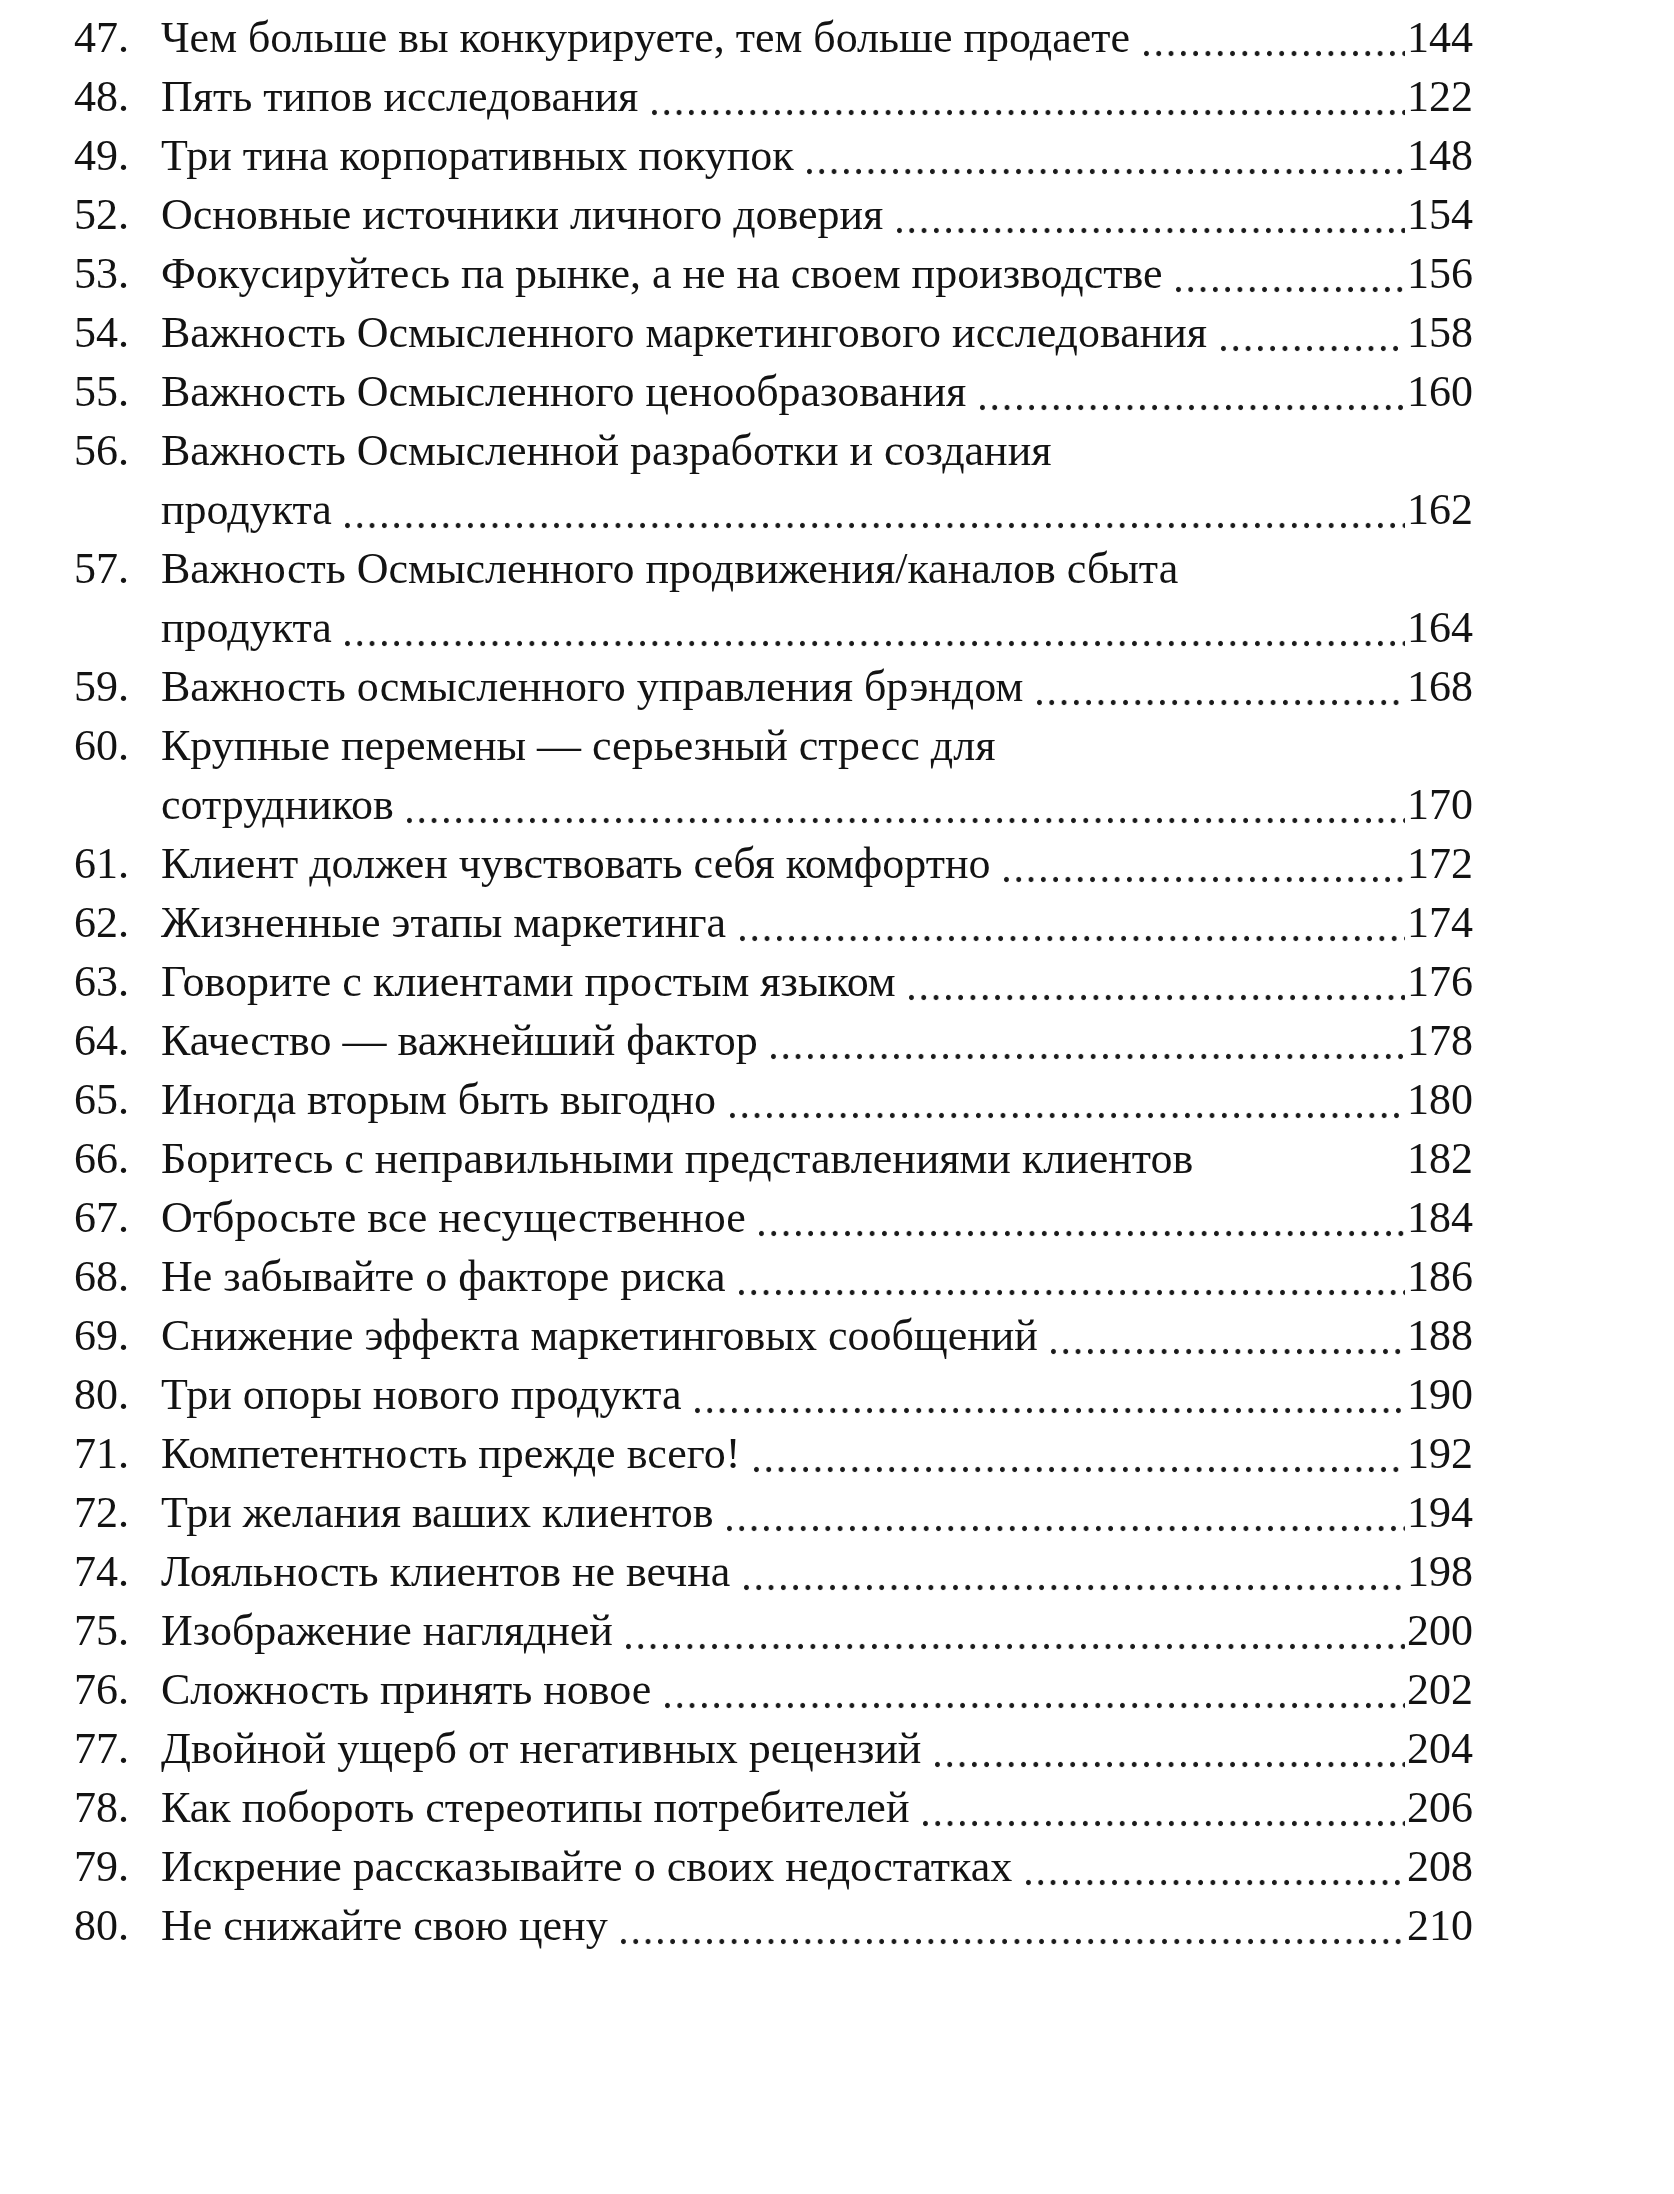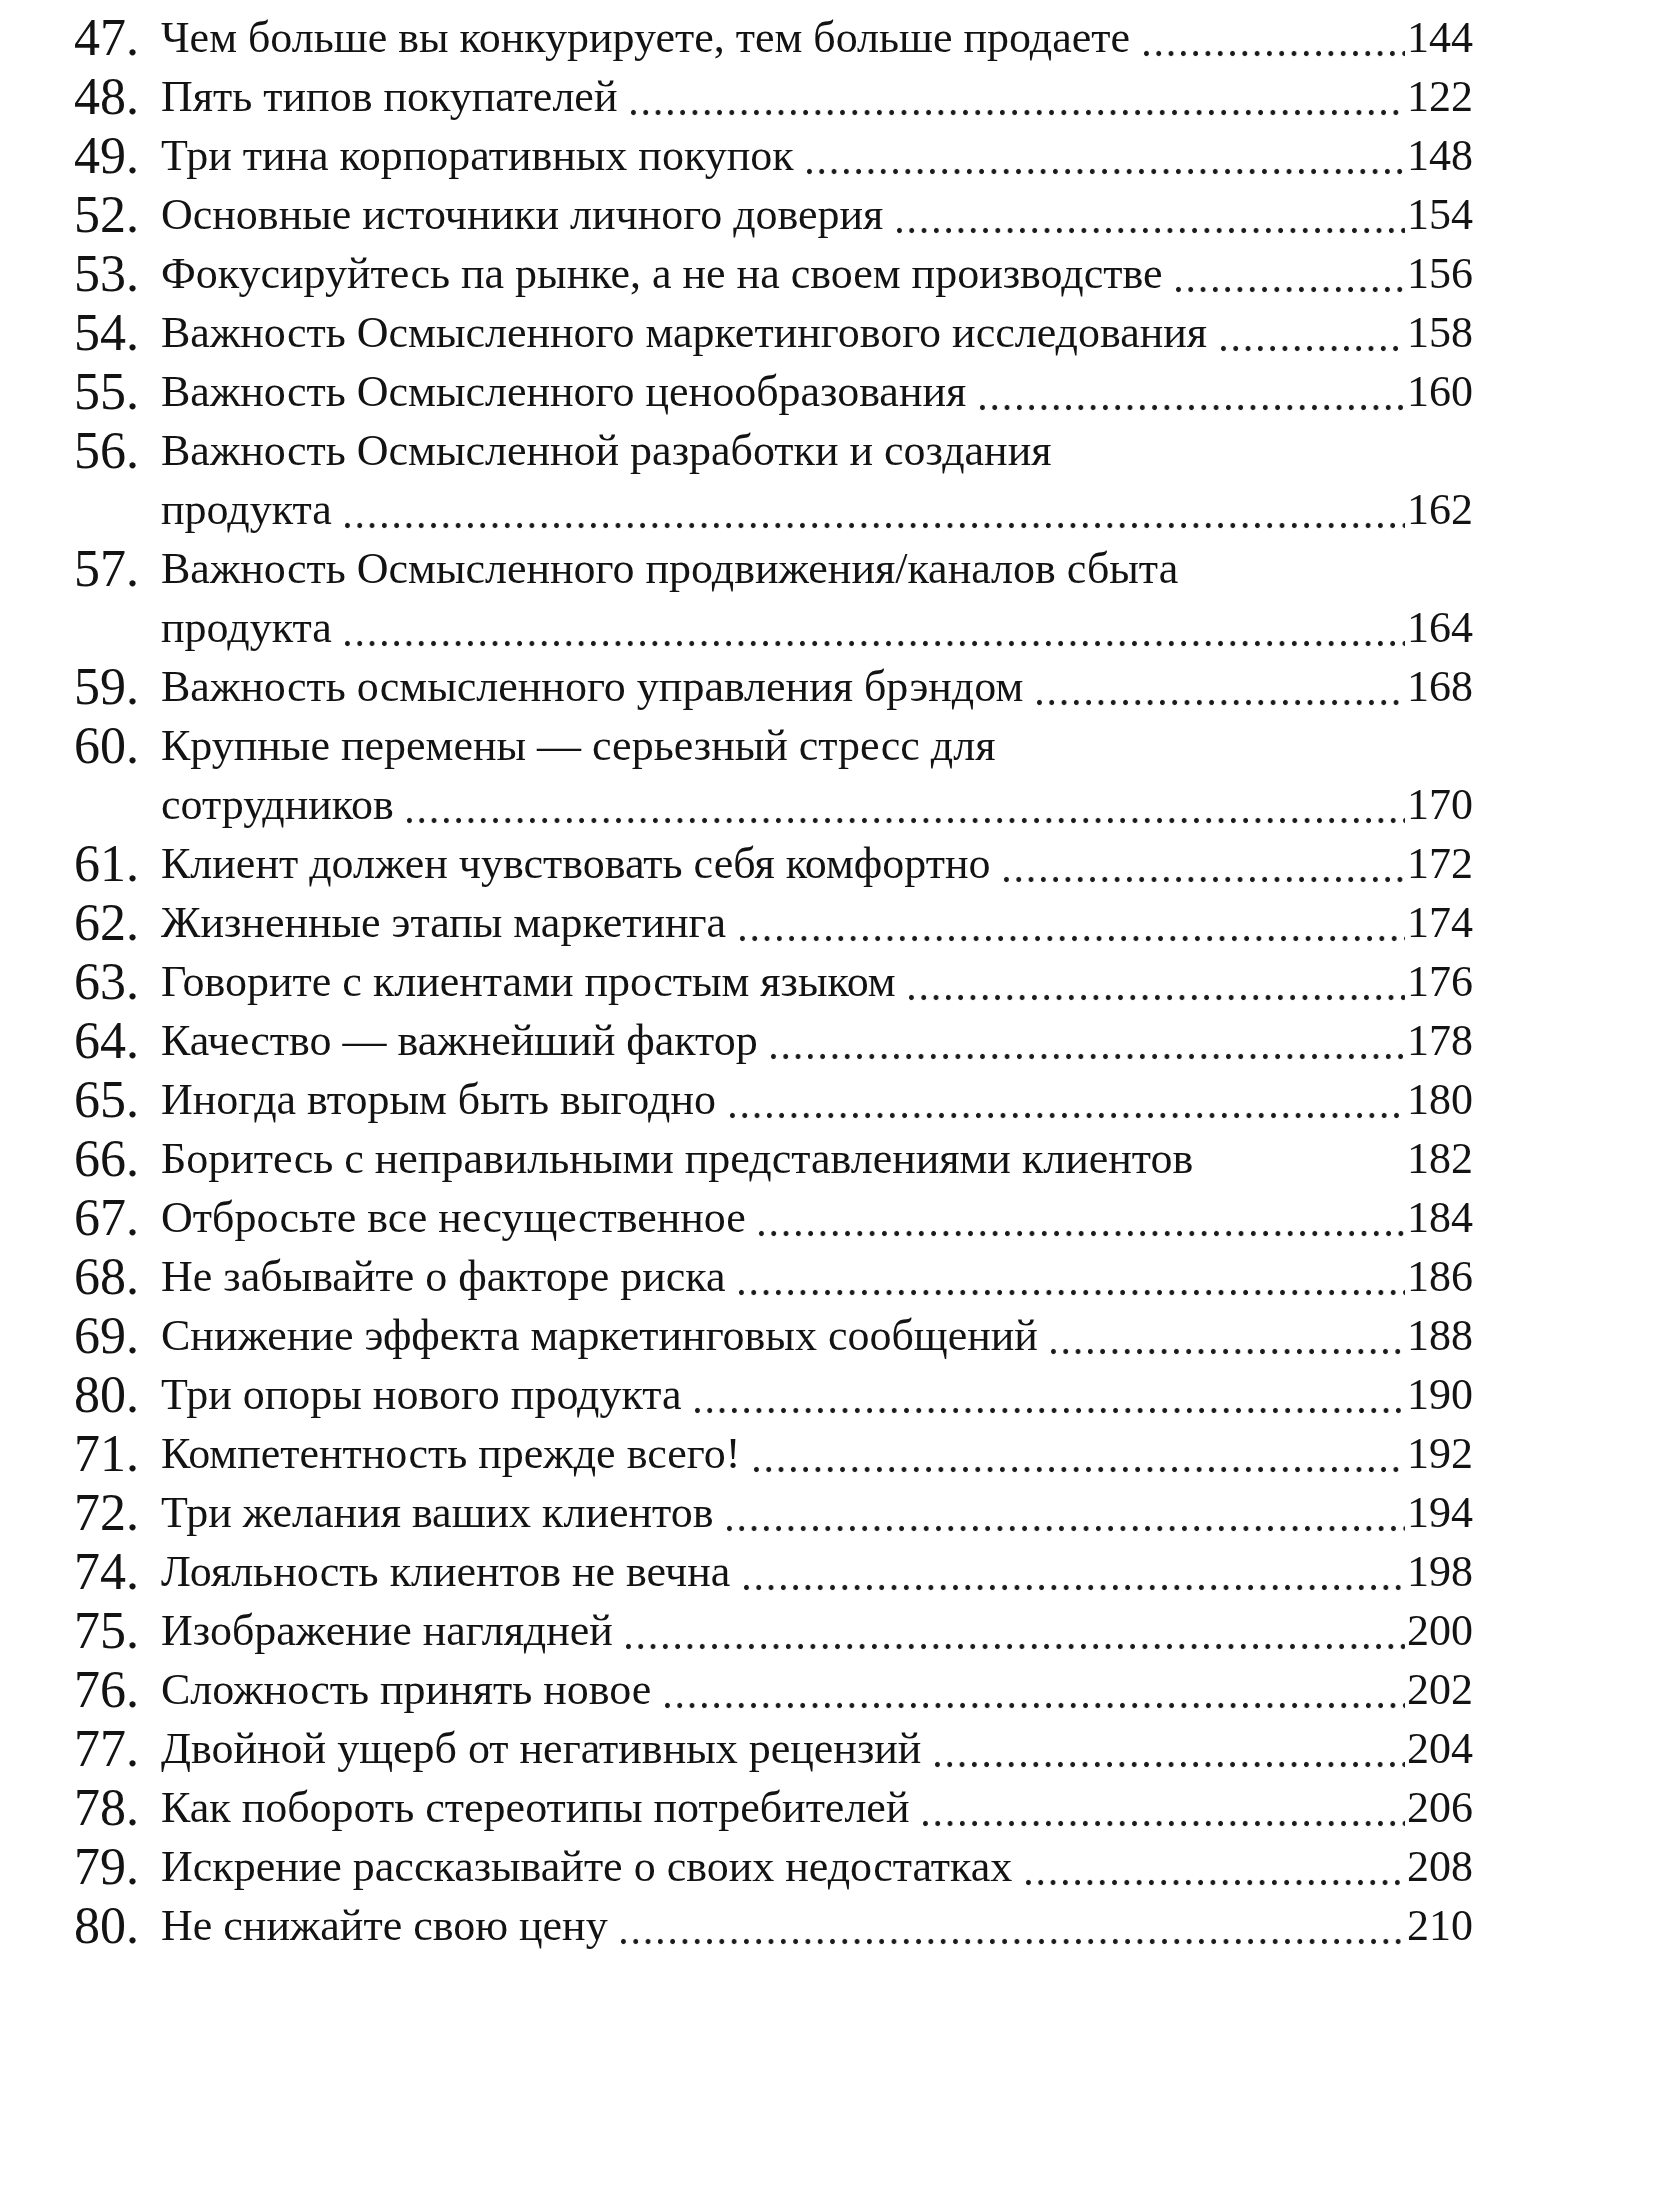--- a/index.html
+++ b/index.html
@@ -19,21 +19,21 @@
     width: 1674px;
     padding: 8.2px 201px 0 74px;
   }
   .row {
     display: flex;
     height: 59px;
     overflow: hidden;
   }
   .num {
     flex: 0 0 87px;
-    font-size: 52px;
+    font-size: 44px;
     line-height: 59px;
     white-space: nowrap;
   }
   .title {
     flex: 0 1 auto;
     min-width: 0;
     font-size: 44px;
     line-height: 59px;
     white-space: nowrap;
     overflow: hidden;
@@ -64,21 +64,21 @@
 
 <div class="toc">
     <div class="row">
       <span class="num">47.</span>
       <span class="title">Чем больше вы конкурируете, тем больше продаете</span>
       <span class="leader"></span>
       <span class="page">144</span>
     </div>
     <div class="row">
       <span class="num">48.</span>
-      <span class="title">Пять типов покупателей</span>
+      <span class="title">Пять типов исследования</span>
       <span class="leader"></span>
       <span class="page">122</span>
     </div>
     <div class="row">
       <span class="num">49.</span>
       <span class="title">Три тина корпоративных покупок</span>
       <span class="leader"></span>
       <span class="page">148</span>
     </div>
     <div class="row">

